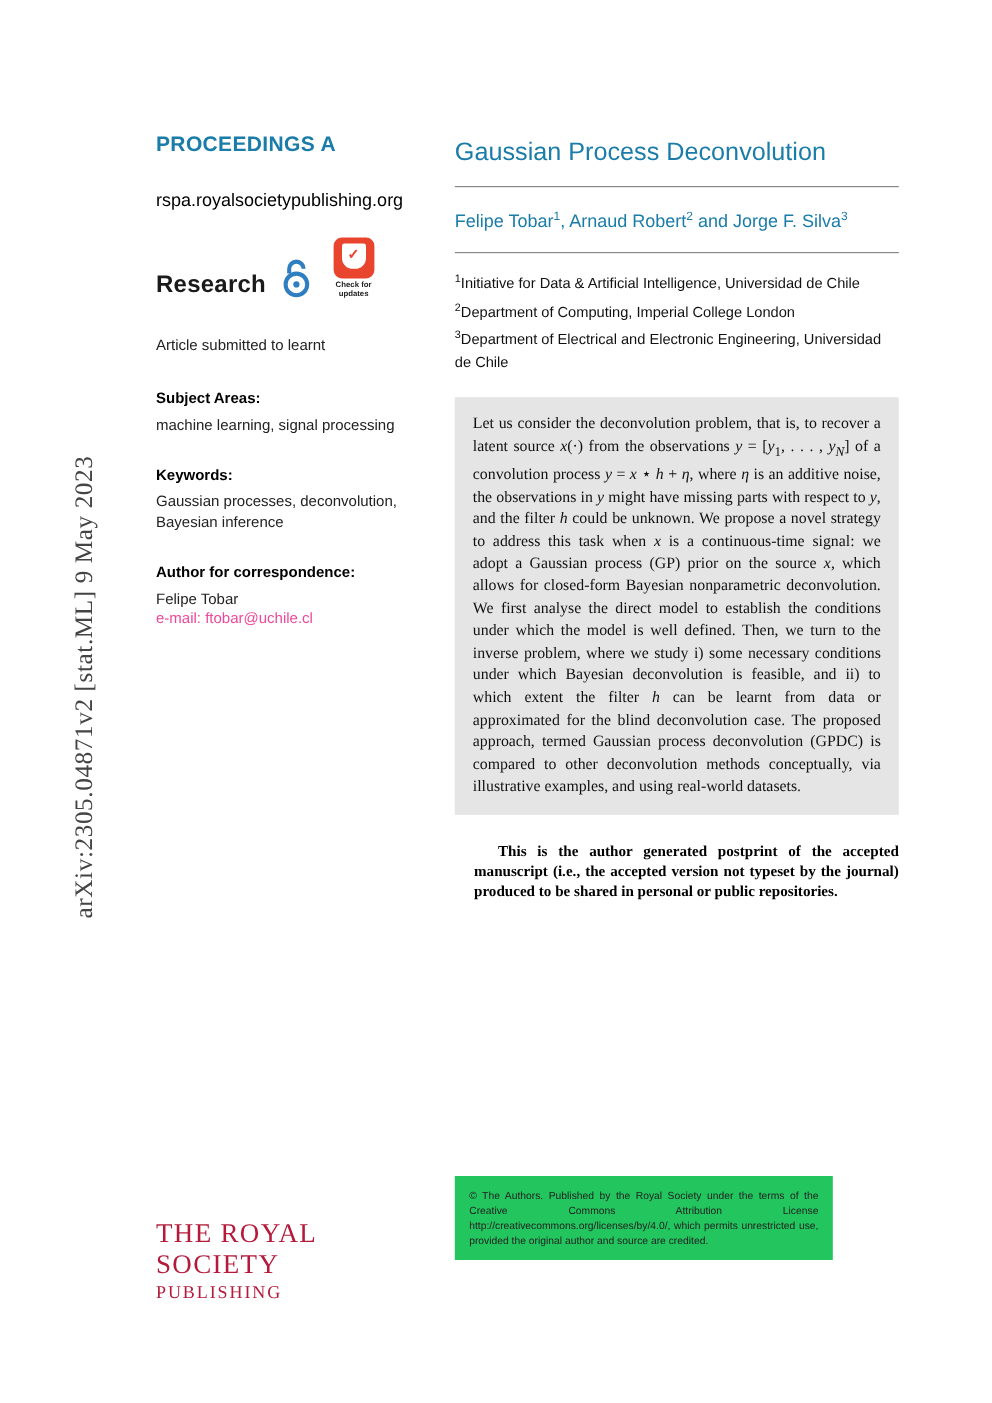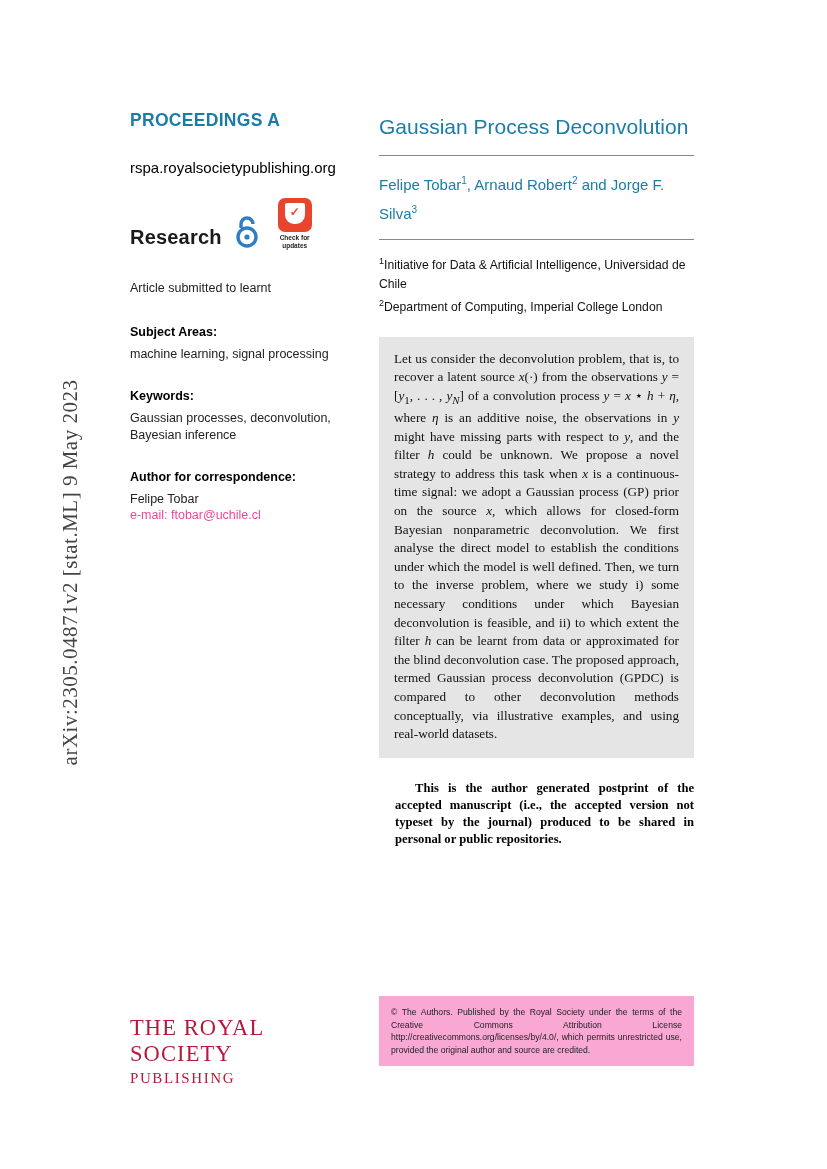--- a/index.html
+++ b/index.html
@@ -154,21 +154,21 @@
     color: #b51a3b;
     letter-spacing: 1.6px;
     margin-top: 3px;
   }
 
   
   .right-col {
     position: absolute;
     left: 379px;
     top: 112px;
-    width: 315px;
+    width: 370px;
   }
   .paper-title {
     color: #1a7ca8;
     font-size: 21px;
     line-height: 29px;
     margin: 0 0 14px 0;
     font-weight: normal;
   }
   .rule {
     border: 0;
@@ -211,29 +211,28 @@
     text-indent: 20px;
     color: #000;
     margin-left: 16px;
   }
 
   .license-box {
     position: absolute;
     left: 379px;
     top: 980px;
     width: 315px;
-    background: #f9a8d4;
+    background: #22c55e;
     padding: 10px 12px;
     box-sizing: border-box;
     font-family: "Liberation Sans", sans-serif;
     font-size: 8.6px;
     line-height: 12.5px;
     color: #222;
     text-align: justify;
-    margin-top: 16px;
   }
 
   .math { font-family: "Liberation Serif", serif; font-style: italic; }
 </style>
 </head>
 <body>
 
 <div class="arxiv-stamp">arXiv:2305.04871v2  [stat.ML]  9 May 2023</div>
 
 <div class="left-col">
@@ -289,20 +288,21 @@
 
 <div class="right-col">
   <h1 class="paper-title">Gaussian Process Deconvolution</h1>
   <hr class="rule">
   <div class="authors">Felipe Tobar<sup>1</sup>, Arnaud Robert<sup>2</sup> and Jorge F. Silva<sup>3</sup></div>
   <hr class="rule">
 
   <div class="affils">
     <div class="affil-line"><sup>1</sup><span>Initiative for Data &amp; Artificial Intelligence, Universidad de Chile</span></div>
     <div class="affil-line"><sup>2</sup><span>Department of Computing, Imperial College London</span></div>
+    <div class="affil-line"><sup>3</sup><span>Department of Electrical and Electronic Engineering, Universidad de Chile</span></div>
   </div>
 
   <div class="abstract-box">Let us consider the deconvolution problem, that is, to recover a latent source <span class="math">x</span>(·) from the observations <span class="math">y</span> = [<span class="math">y</span><sub>1</sub>, . . . , <span class="math">y<sub>N</sub></span>] of a convolution process <span class="math">y</span> = <span class="math">x</span> ⋆ <span class="math">h</span> + <span class="math">η</span>, where <span class="math">η</span> is an additive noise, the observations in <span class="math">y</span> might have missing parts with respect to <span class="math">y</span>, and the filter <span class="math">h</span> could be unknown. We propose a novel strategy to address this task when <span class="math">x</span> is a continuous-time signal: we adopt a Gaussian process (GP) prior on the source <span class="math">x</span>, which allows for closed-form Bayesian nonparametric deconvolution. We first analyse the direct model to establish the conditions under which the model is well defined. Then, we turn to the inverse problem, where we study i) some necessary conditions under which Bayesian deconvolution is feasible, and ii) to which extent the filter <span class="math">h</span> can be learnt from data or approximated for the blind deconvolution case. The proposed approach, termed Gaussian process deconvolution (GPDC) is compared to other deconvolution methods conceptually, via illustrative examples, and using real-world datasets.</div>
 
   <div class="postprint-note">This is the author generated postprint of the accepted manuscript (i.e., the accepted version not typeset by the journal) produced to be shared in personal or public repositories.</div>
 </div>
 
 <div class="license-box">©  The Authors.  Published by the Royal Society under the terms of the Creative Commons Attribution License http://creativecommons.org/licenses/by/4.0/, which permits unrestricted use, provided the original author and source are credited.</div>
 
 </body></html>

